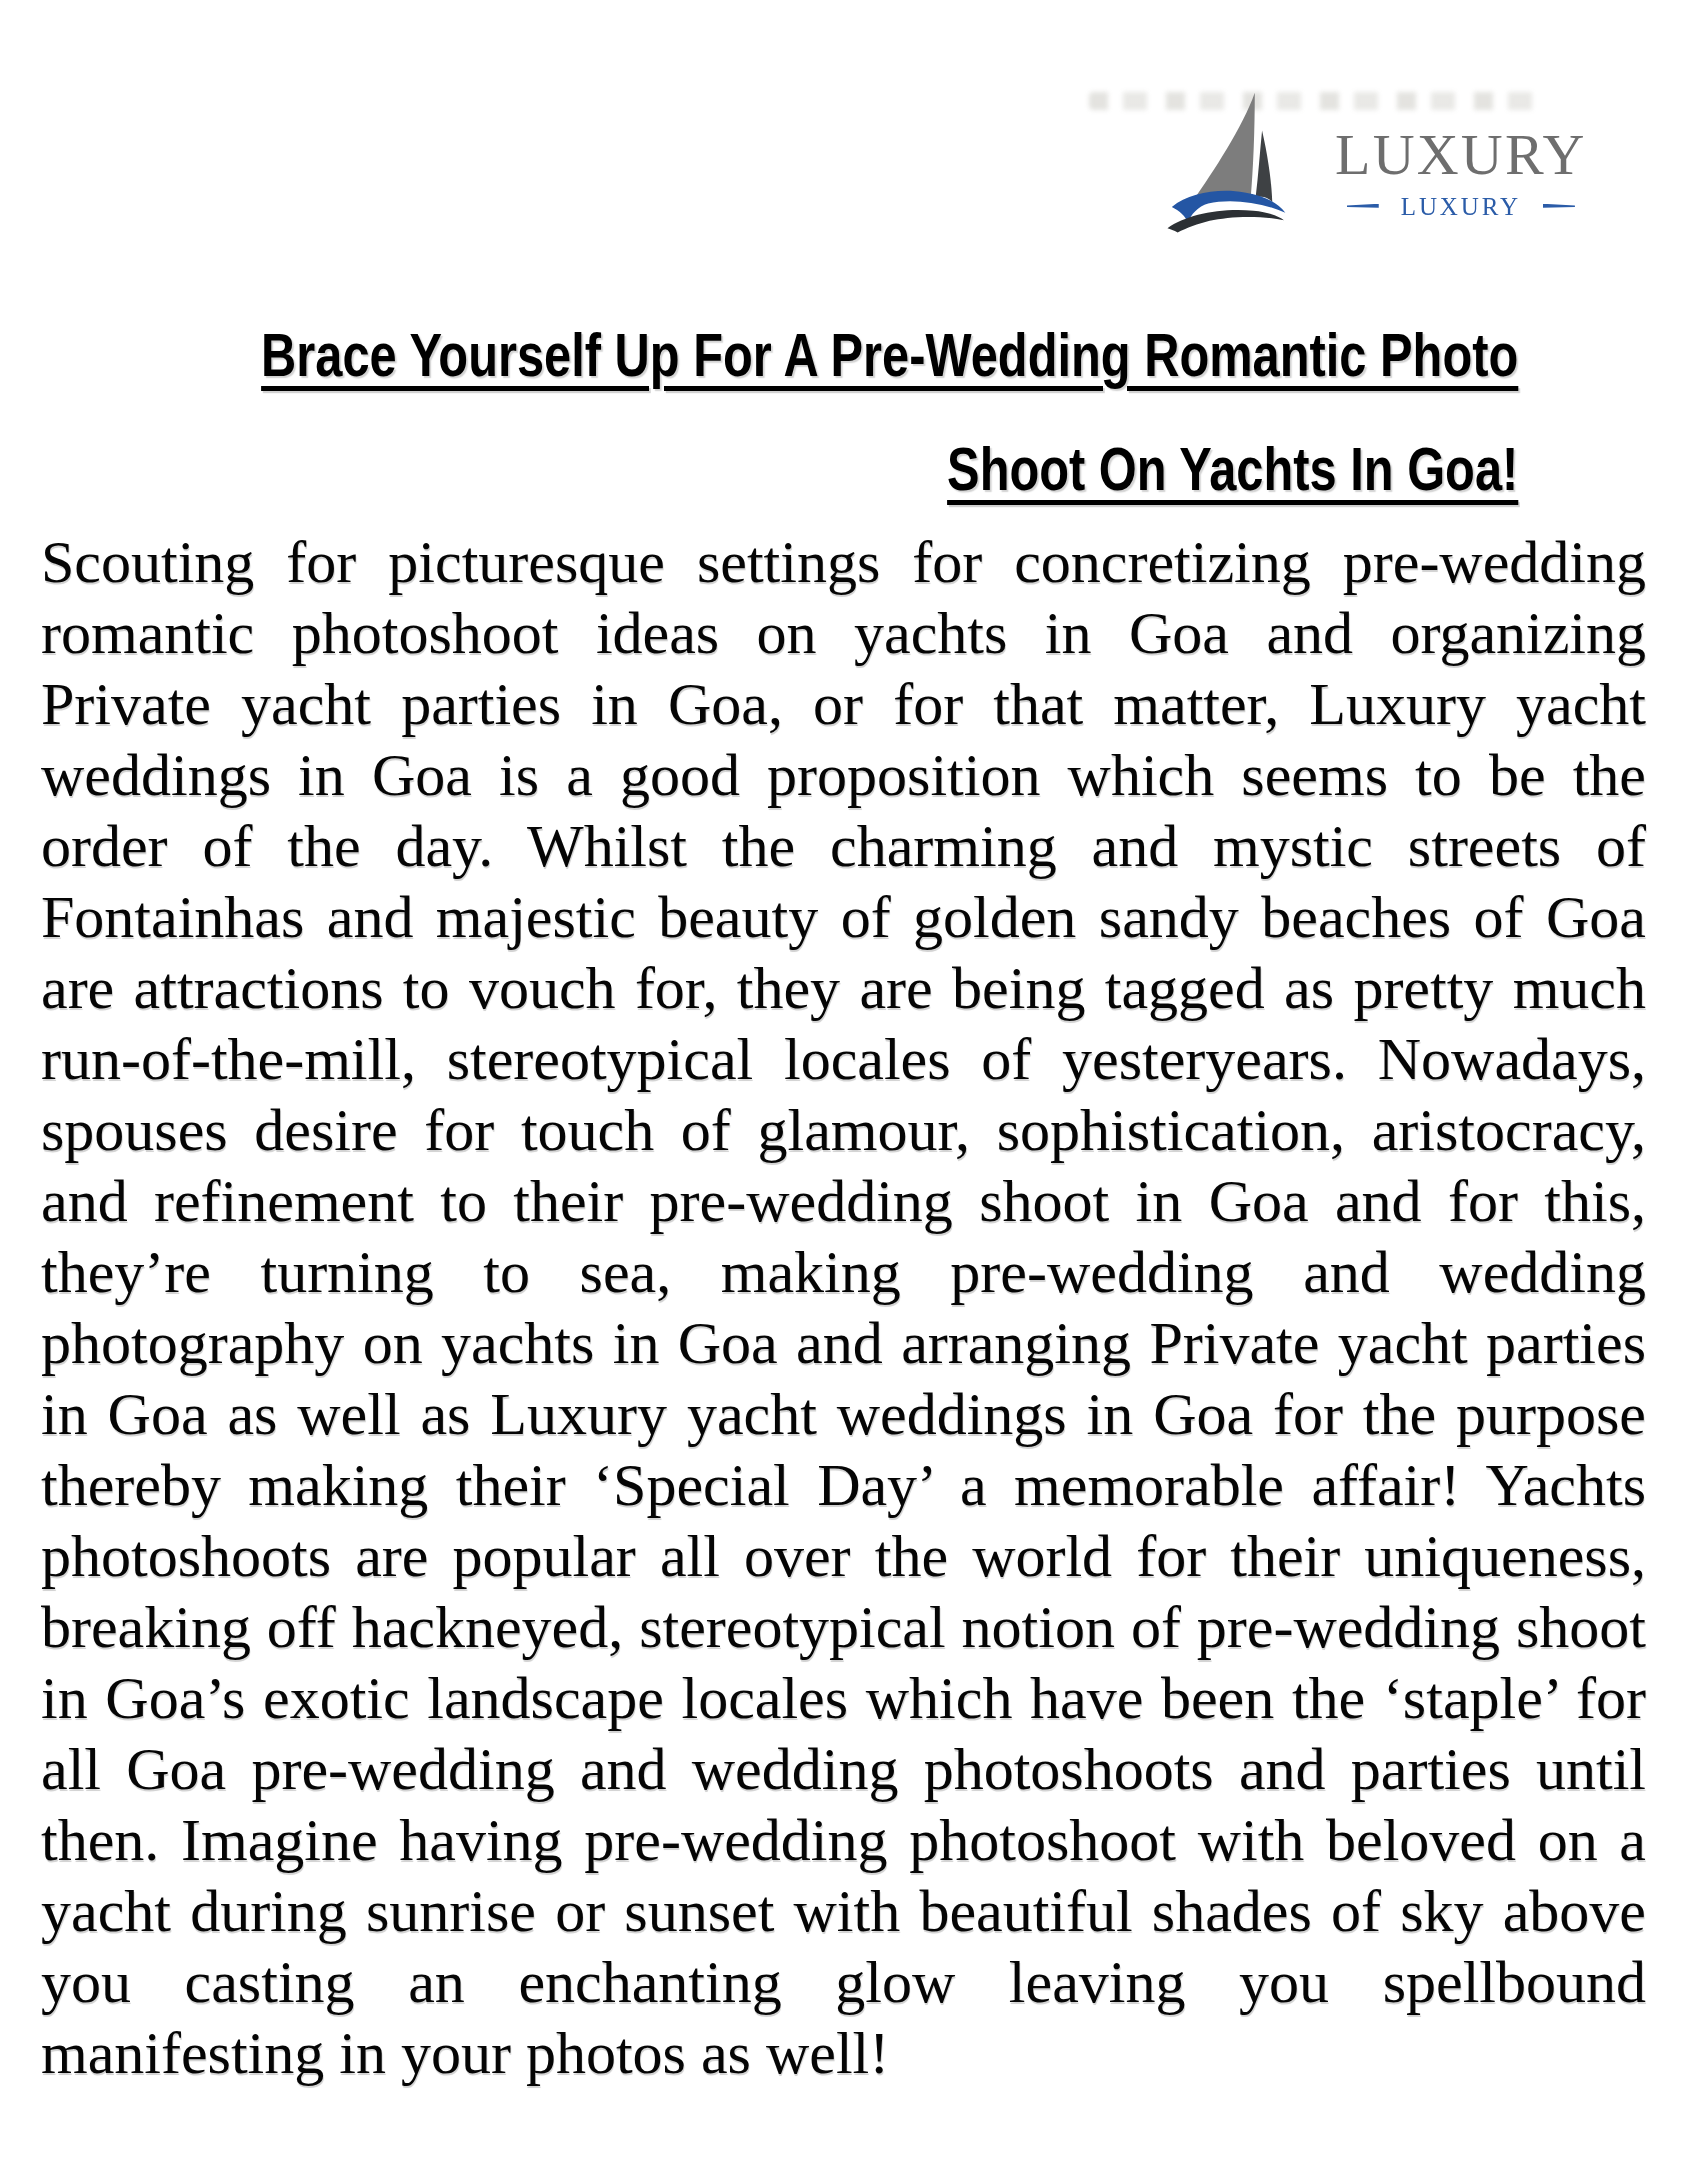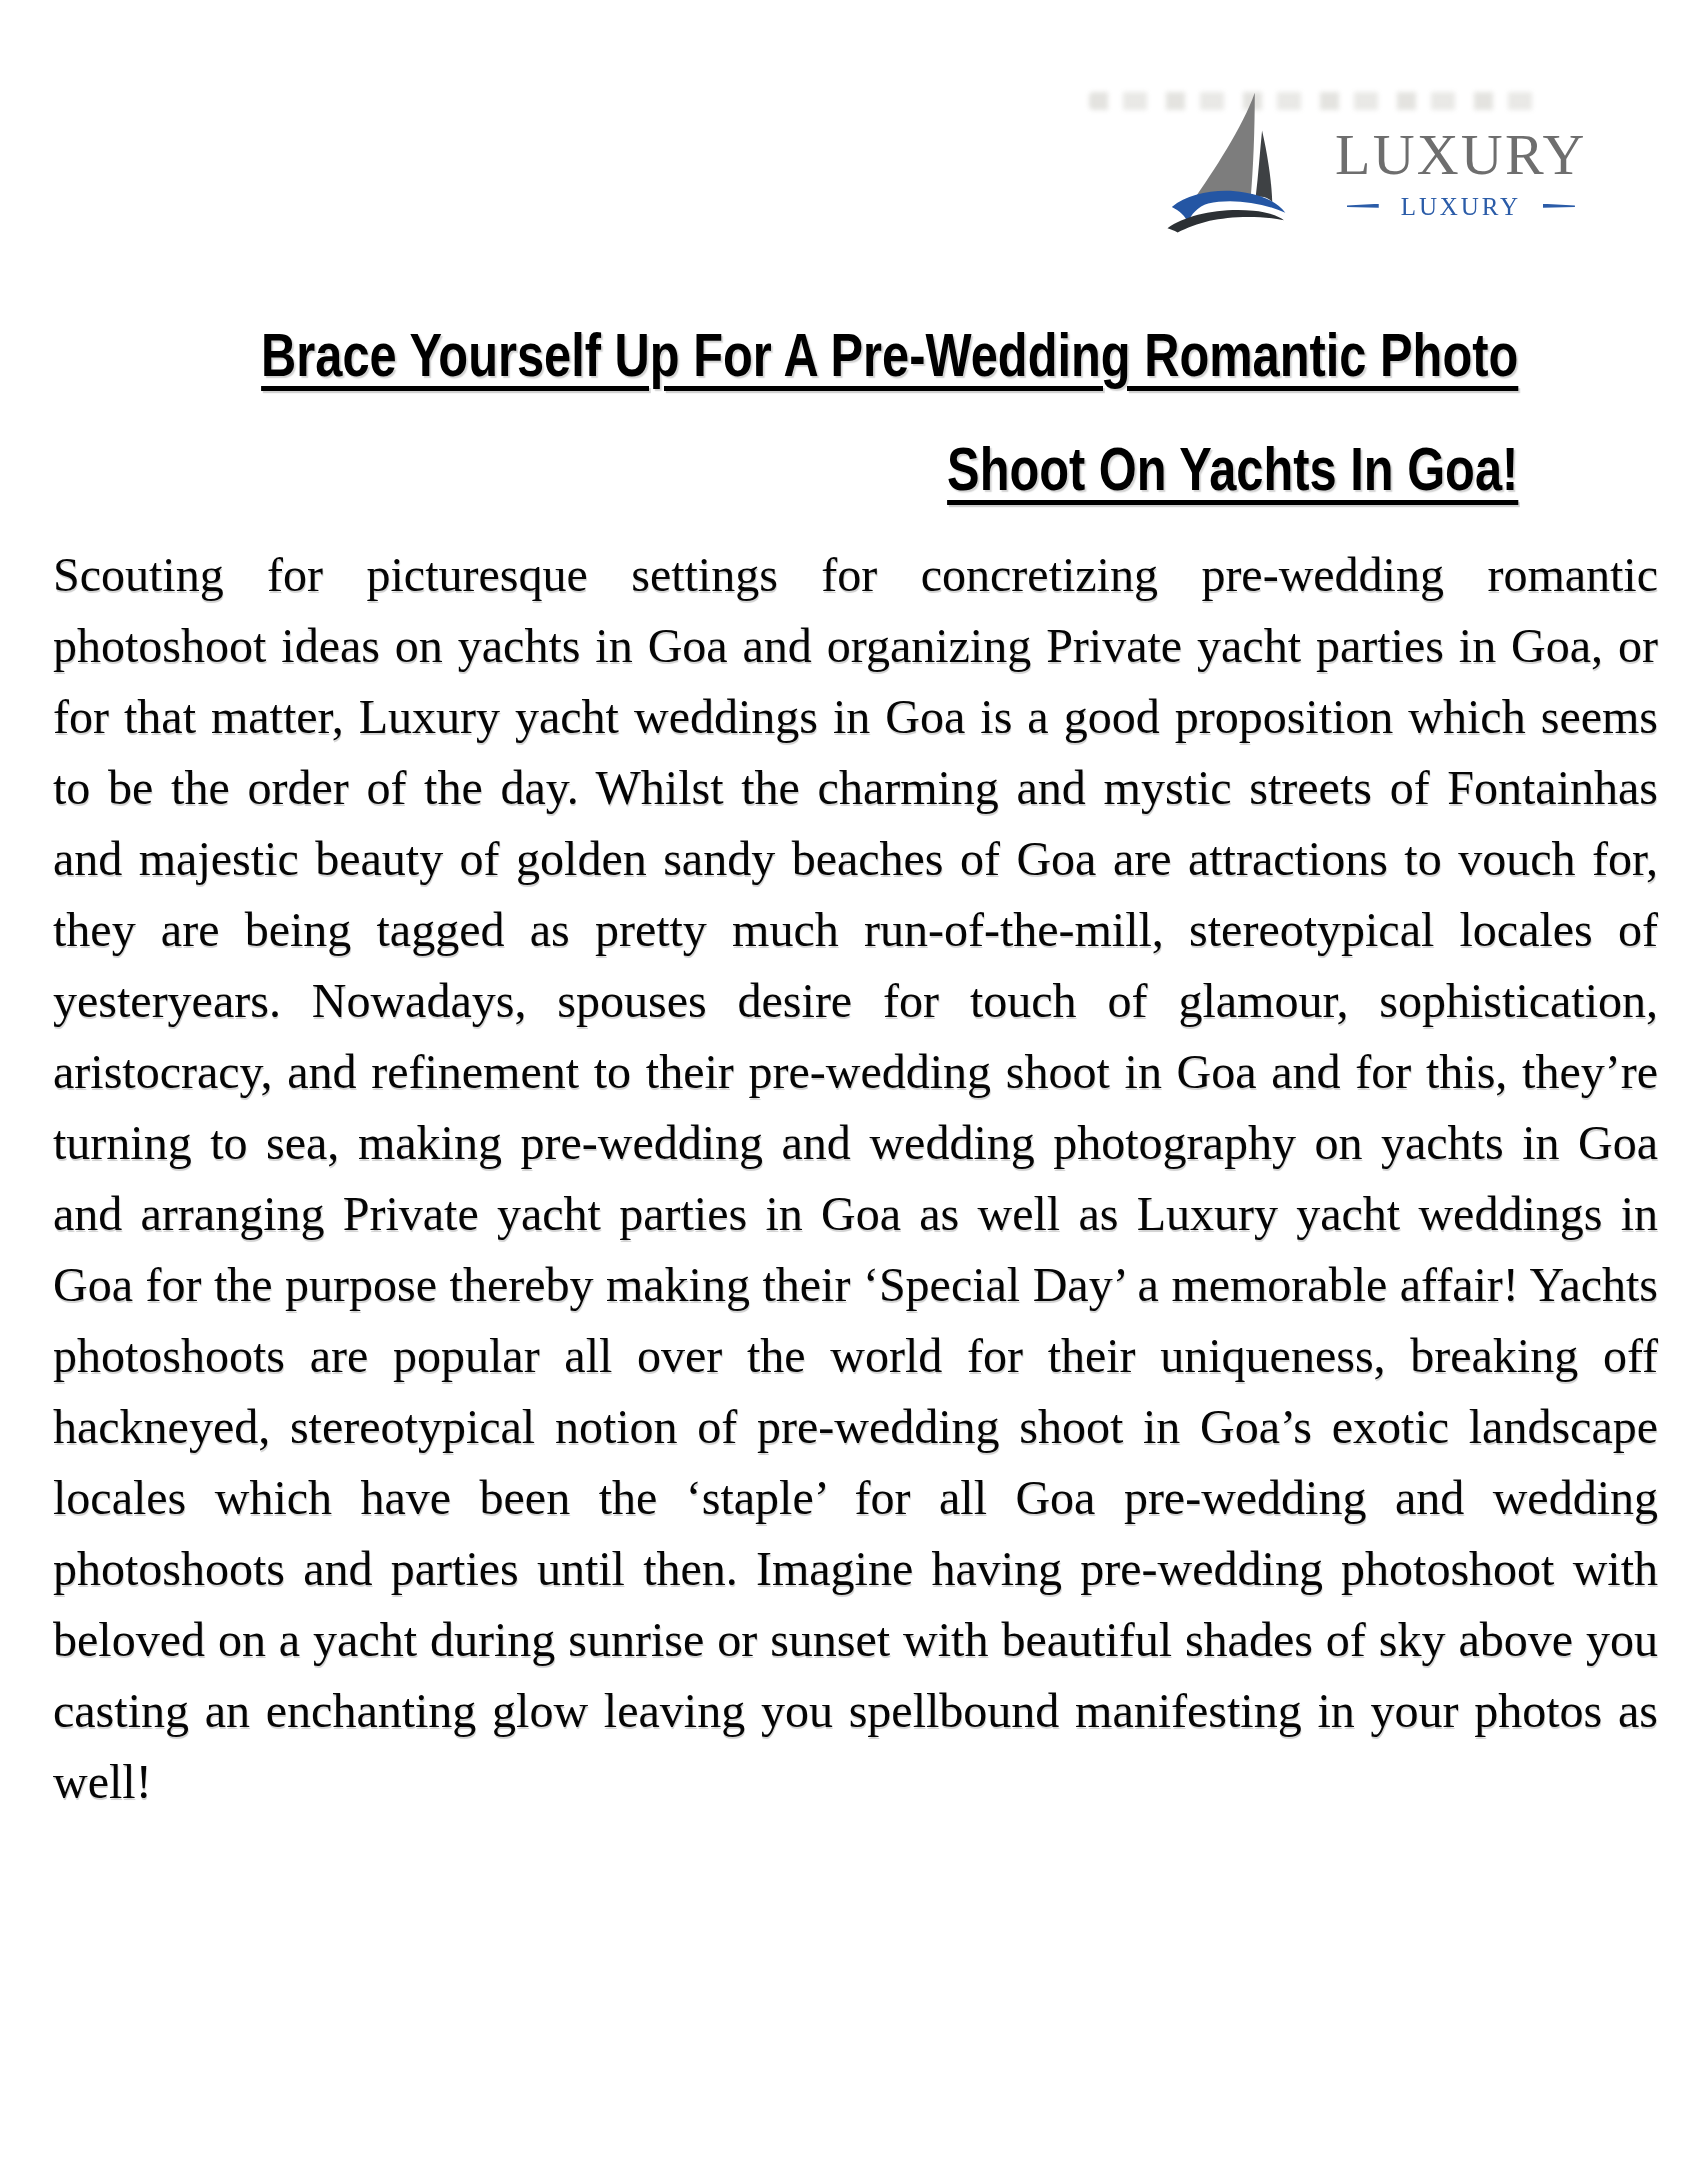--- a/index.html
+++ b/index.html
@@ -82,22 +82,22 @@
   .h-line .decorated {
     text-decoration: underline;
     text-decoration-thickness: 5.1px;
     text-underline-offset: 9.5px;
   }
 
   
   .body-text {
     position: absolute; left: 41px; top: 527px;
     width: 1605px;
-    margin: 12px;
-    font-size: 48px; line-height: 71px;
+    margin: 0;
+    font-size: 60px; line-height: 71px;
     color: var(--body_color, #050505);
     text-align: justify;
     text-shadow: 0.7px 1.5px 0.7px rgba(0,0,0,0.18);
   }
 </style>
 </head>
 <body>
 
 <div class="page">
 

